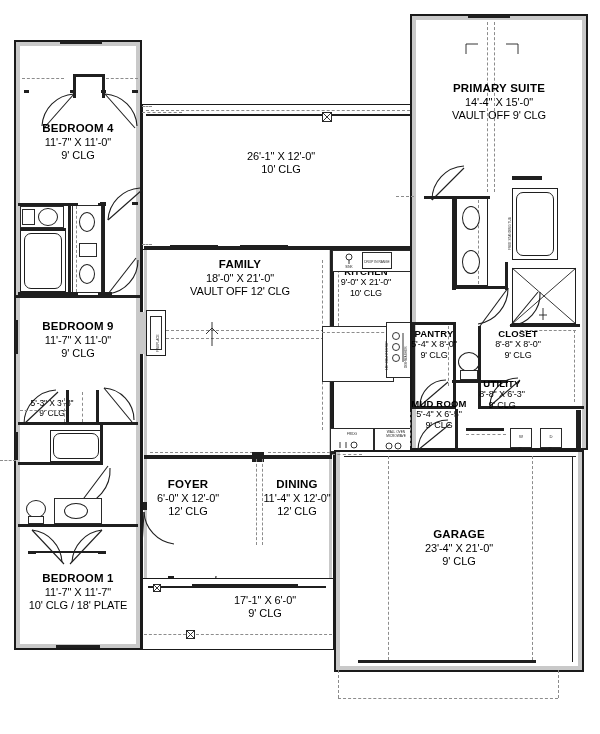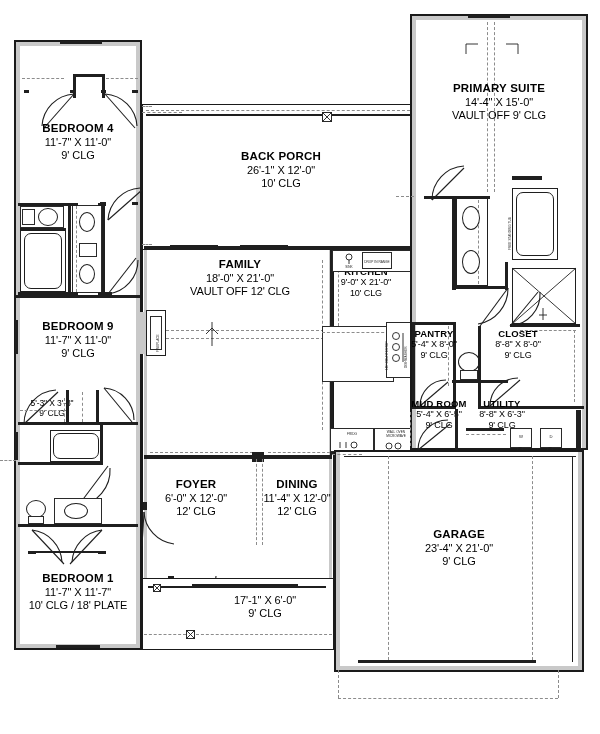--- a/index.html
+++ b/index.html
@@ -181,21 +181,20 @@
   <div class="fill" style="left:329px;top:250px;width:3px;height:398px;"></div>
 
   <div class="wall" style="left:142px;top:104px;width:272px;height:146px;"></div>
   <div class="line" style="left:146px;top:114px;width:264px;height:2px;"></div>
   <div class="dash-h" style="left:146px;top:110px;width:264px;"></div>
   <div class="box" style="left:322px;top:112px;width:10px;height:10px;"></div>
   <svg style="left:322px;top:112px;width:10px;height:10px;">
     <path class="swl" d="M0,0 L10,10 M10,0 L0,10"></path>
   </svg>
   <div class="label" style="left:186px;top:150px;width:190px;">
-    <div class="nm">BACK PORCH</div>
     <div class="dm">26'-1" X 12'-0"</div>
     <div class="cl">10' CLG</div>
   </div>
 
   <div class="line" style="left:144px;top:246px;width:270px;height:4px;"></div>
   <div class="solid" style="left:170px;top:245px;width:48px;height:3px;"></div>
   <div class="solid" style="left:240px;top:245px;width:48px;height:3px;"></div>
 
   <div class="label" style="left:154px;top:258px;width:172px;">
     <div class="nm">FAMILY</div>
@@ -213,21 +212,21 @@
     <path class="swl" d="M12,0 L12,24 M12,6 L6,12 M12,6 L18,12"></path>
   </svg>
 
   <div class="line" style="left:144px;top:455px;width:188px;height:4px;"></div>
   <div class="dash-h" style="left:150px;top:452px;width:108px;"></div>
   <div class="dash-h" style="left:268px;top:452px;width:62px;"></div>
   <div class="solid" style="left:252px;top:452px;width:12px;height:10px;"></div>
   <div class="dash-v" style="left:256px;top:459px;height:86px;"></div>
   <div class="dash-v" style="left:262px;top:459px;height:86px;"></div>
 
-  <div class="label" style="left:140px;top:478px;width:112px;">
+  <div class="label" style="left:132px;top:478px;width:112px;">
     <div class="nm">FOYER</div>
     <div class="dm">6'-0" X 12'-0"</div>
     <div class="cl">12' CLG</div>
   </div>
   <div class="label" style="left:262px;top:478px;width:70px;">
     <div class="nm">DINING</div>
     <div class="dm">11'-4" X 12'-0"</div>
     <div class="cl">12' CLG</div>
   </div>
 
@@ -409,21 +408,21 @@
     <div class="cl">9' CLG</div>
   </div>
   <div class="dash-v" style="left:410px;top:412px;height:34px;"></div>
   <svg style="left:414px;top:418px;width:44px;height:34px;">
     <path class="sw" d="M4,32 A30,30 0 0 1 34,2"></path>
       <path class="sw" d="M4,32 L36,6"></path>
   </svg>
   <div class="line" style="left:455px;top:409px;width:3px;height:44px;"></div>
   <div class="solid" style="left:450px;top:450px;width:8px;height:3px;"></div>
 
-  <div class="label sm" style="left:470px;top:398px;width:64px;">
+  <div class="label sm" style="left:470px;top:378px;width:64px;">
     <div class="nm">UTILITY</div>
     <div class="dm">8'-8" X 6'-3"</div>
     <div class="cl">9' CLG</div>
   </div>
   <div class="solid" style="left:466px;top:428px;width:38px;height:3px;"></div>
   <div class="dash-h" style="left:466px;top:434px;width:40px;"></div>
   <div class="box" style="left:510px;top:428px;width:22px;height:20px;"></div>
   <div class="tiny" style="left:510px;top:434px;width:22px;">W</div>
   <div class="box" style="left:540px;top:428px;width:22px;height:20px;"></div>
   <div class="tiny" style="left:540px;top:434px;width:22px;">D</div>

